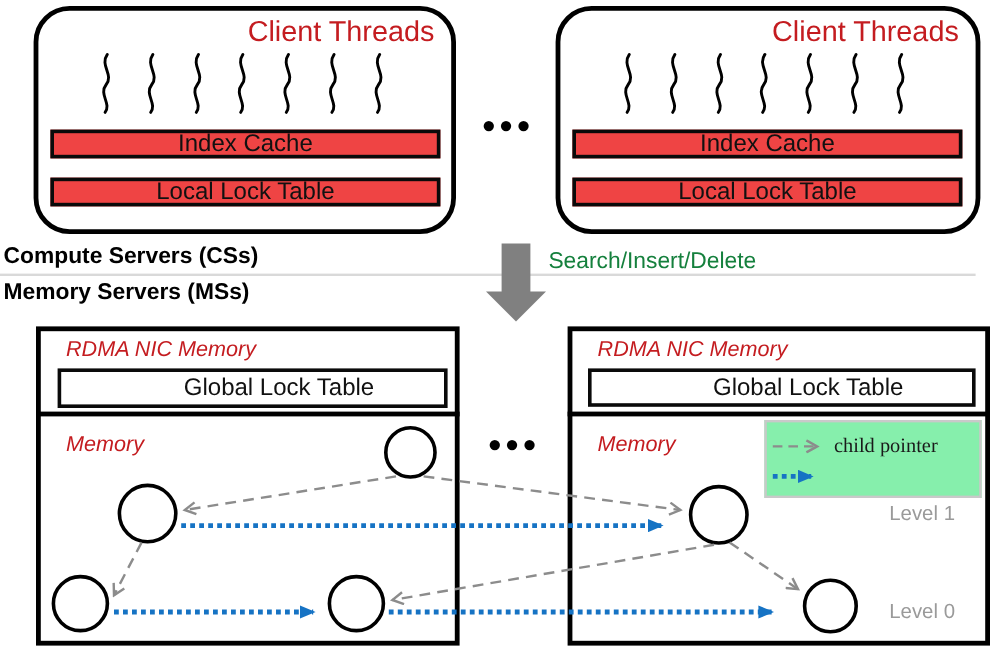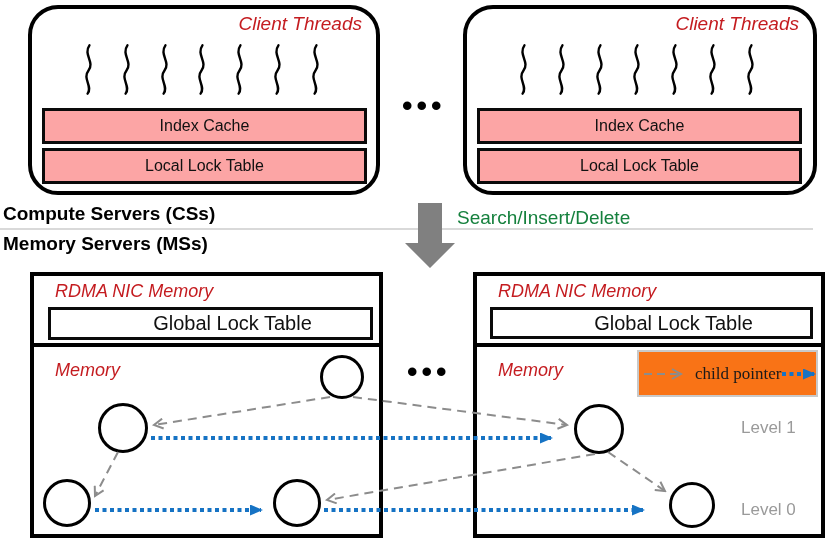--- a/index.html
+++ b/index.html
@@ -9,31 +9,31 @@
   }
   
   .client-box {
     position:absolute; top:5px; height:190px; box-sizing:border-box;
     border:4px solid #000; border-radius:30px; background:#fff;
   }
   .cb1 { left:28px;  width:352px; }
   .cb2 { left:463px; width:354px; }
   .ct-label {
     position:absolute; top:4px; right:14px;
-    font-style:italic; font-size:19px; color:var(--c-red); white-space:nowrap;
+    font-size:24px; color:var(--c-red); white-space:nowrap;
   }
   .squiggles {
     position:absolute; left:50px; top:31px; width:240px; height:58px;
     display:flex; justify-content:space-between; align-items:center;
   }
   .inner-box {
-    position:absolute; left:10px; width:325px; height:36px; box-sizing:border-box;
-    border:3px solid #0a0a0a; background:#fca5a5;
+    position:absolute; left:10px; width:325px; height:24px; box-sizing:border-box;
+    border:3px solid #0a0a0a; background:#ef4444;
     display:flex; align-items:center; justify-content:center;
-    font-size:16px; color:#111; white-space:nowrap;
+    font-size:20px; color:#111; white-space:nowrap;
   }
   .ib1 { top:99px; } .ib2 { top:139px; }
   
   .section-label {
     position:absolute; left:3px; font-size:19px; font-weight:700; color:#000000; white-space:nowrap;
   }
   .csl { top:203px; } .msl { top:233px; }
   .hr { position:absolute; left:0; top:228px; width:813px; height:2px; background:var(--c-line); }
   .flow-label { position:absolute; left:457px; top:207px; font-size:19px; color:#15803d; white-space:nowrap; }
   .big-arrow { position:absolute; left:403px; top:202px; }
@@ -60,23 +60,23 @@
   
   .tree-label { position:absolute; left:170px; top:378px; font-size:21px; font-weight:700; color:#000; white-space:nowrap; }
   .node {
     position:absolute; box-sizing:border-box; border:3px solid #000;
     border-radius:50%; background:#fff;
   }
   .level-label { position:absolute; left:741px; font-size:17px; color:var(--c-label); white-space:nowrap; }
   .lv1 { top:418px; } .lv0 { top:500px; }
   
   .legend {
-    position:absolute; left:160px; top:74px; width:181px; height:47px; box-sizing:border-box;
-    border:2px solid #c9c9c9; background:#f97316;
-    display:flex; flex-direction:row; justify-content:space-evenly; padding:2px 4px;
+    position:absolute; left:160px; top:74px; width:181px; height:65px; box-sizing:border-box;
+    border:2px solid #c9c9c9; background:#86efac;
+    display:flex; flex-direction:column; justify-content:space-evenly; padding:2px 4px;
   }
   .legend-row { display:flex; align-items:center; gap:6px; }
   .legend-row .lbl {
     font-family:"Liberation Serif", serif; font-size:17px; color:#1a1a1a; white-space:nowrap;
   }
   
   .overlay { position:absolute; left:0; top:0; pointer-events:none; }
   .child-line { stroke:var(--c-gray); stroke-width:2; fill:none; stroke-dasharray:9 6; }
   .sib-line   { stroke:var(--c-blue); stroke-width:4; fill:none; stroke-dasharray:4 3.5; }
   .child-head { stroke:var(--c-gray); stroke-width:2; fill:none; }

